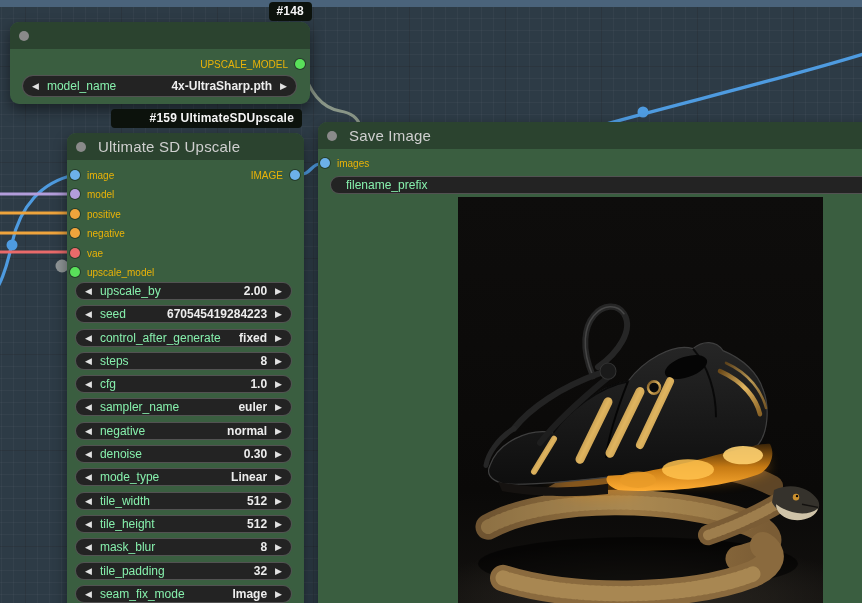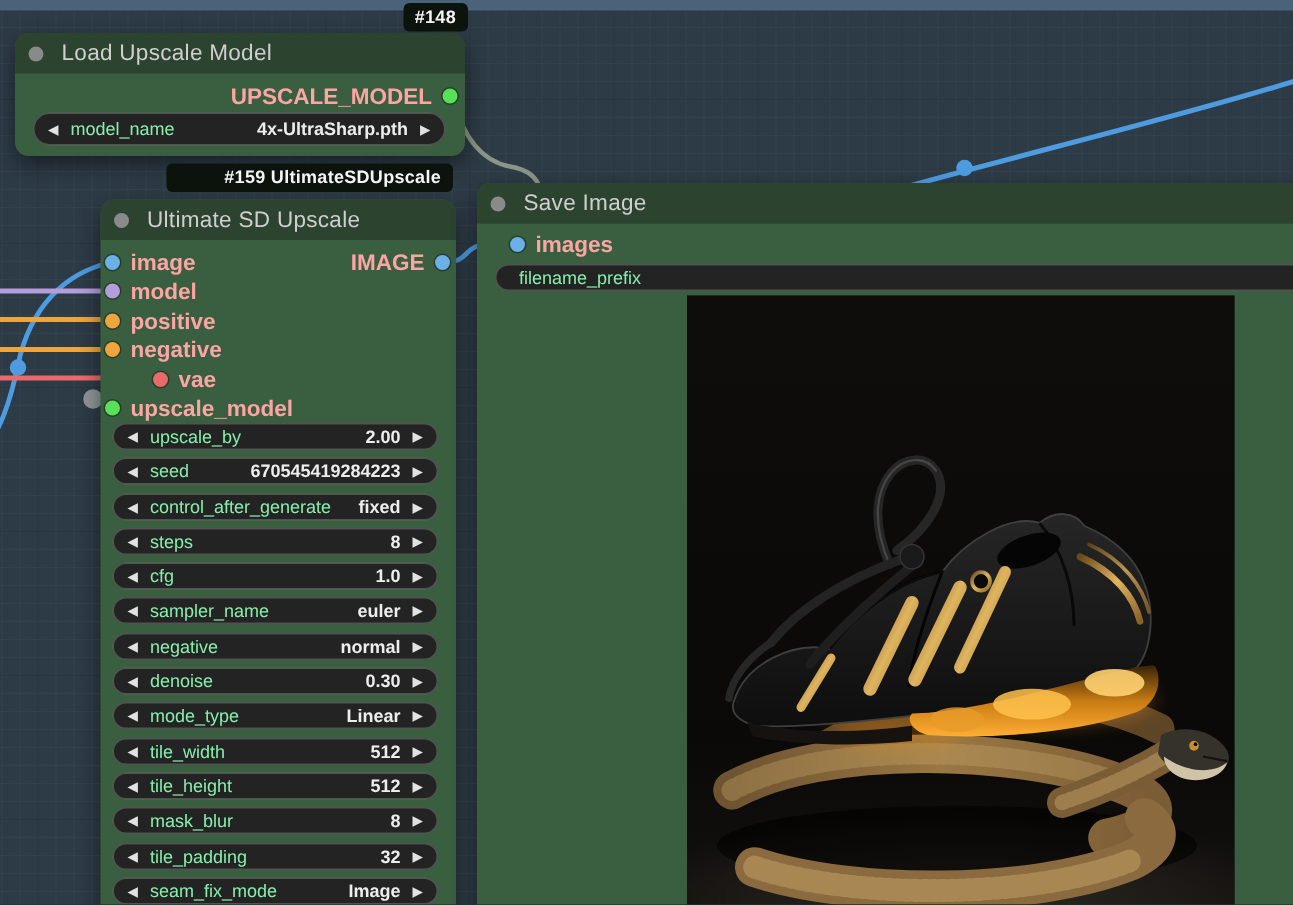--- a/index.html
+++ b/index.html
@@ -28,21 +28,21 @@
   .node .title { color:#cfcfcf; font-size:15px; letter-spacing:.2px; white-space:nowrap; }
 
   .badge { position:absolute; z-index:30; background:#0c120c; color:#f5f5f5;
     font-size:12px; font-weight:bold; padding:2px 8px 3px; border-radius:4px;
     white-space:nowrap; letter-spacing:.2px; }
 
   .slotdot { width:10px; height:10px; border-radius:50%; flex:0 0 auto;
     box-shadow:0 0 0 1px rgba(0,0,0,0.35); }
   .inrow { position:absolute; display:flex; align-items:center; gap:7px; height:16px; }
   .outrow { position:absolute; display:flex; align-items:center; gap:7px; height:16px; flex-direction:row; }
-  .slotlabel { color:#fca5a5; font-size:15px; white-space:nowrap;font-weight:bold; }
+  .slotlabel { color:#eab308; font-size:10px; white-space:nowrap; }
 
   .widget { position:relative; display:flex; align-items:center; height:18px;
     background:#232323; border:1px solid rgba(205,205,205,0.28); border-radius:10px;
     font-size:12px; padding:0 9px; overflow:hidden; }
   .widget .arr { color:#e2e2e2; font-size:9px; line-height:18px; flex:0 0 auto; }
   .widget .wname { color:#86efac; margin-left:8px; white-space:nowrap; }
   .widget .wval { color:#ededed; font-weight:bold; margin-left:auto; margin-right:8px; white-space:nowrap; }
 
   
   #node-load { left:10px; top:22px; width:300px; height:82px; }
@@ -52,21 +52,21 @@
 
   
   #node-ultimate { left:67px; top:133px; width:237px; height:482px; }
   #node-ultimate .inrow { left:3px; }
   #node-ultimate .outrow { right:4px; top:34px; }
   #widgets-ultimate { position:absolute; left:8px; right:12px; top:149px;
     display:flex; flex-direction:column; row-gap:5.3px; }
 
   
   #node-save { left:318px; top:122px; width:562px; height:496px; }
-  #node-save .inrow { left:2px; top:33px;margin-left:20px; }
+  #node-save .inrow { left:2px; top:33px; }
   #node-save .widget { position:absolute; left:12px; right:-10px; top:54px; }
   #node-save .wname { margin-left:6px; }
   #image-preview { position:absolute; left:140px; top:75px; width:365px; height:420px;
     background:#0a0a0a; }
   #image-preview svg { display:block; width:100%; height:100%; }
 </style>
 </head>
 <body>
 
 <div id="canvas">
@@ -86,21 +86,20 @@
     <path d="M 592 128 C 668 106 780 80 870 52" fill="none" stroke-width="3.4" stroke="#4E9BE0"></path>
     <circle cx="643" cy="112" r="5.5" fill="#4E9BE0"></circle>
   </svg>
 
   <div class="badge" style="right:550px; top:2px;">#148</div>
   <div class="badge" style="right:560px; top:109px;padding-left:39px;">#159 UltimateSDUpscale</div>
 
   <div class="node" id="node-load">
     <div class="titlebar">
       <span class="titledot"></span>
-      <span class="title">Load Upscale Model</span>
     </div>
     <div class="outrow">
       <span class="slotlabel">UPSCALE_MODEL</span>
       <span class="slotdot" style="background-color: rgb(89, 224, 90);"></span>
     </div>
     <div class="widget">
       <span class="arr">◀</span>
       <span class="wname">model_name</span>
       <span class="wval">4x-UltraSharp.pth</span>
       <span class="arr">▶</span>
@@ -122,21 +121,21 @@
       <span class="slotlabel">model</span>
     </div>
     <div class="inrow" style="top:73px;text-align:center;">
       <span class="slotdot" style="background-color: rgb(239, 164, 60);"></span>
       <span class="slotlabel">positive</span>
     </div>
     <div class="inrow" style="top:92px;align-items:center;">
       <span class="slotdot" style="background-color: rgb(239, 164, 60);"></span>
       <span class="slotlabel">negative</span>
     </div>
-    <div class="inrow" style="top:112px;margin-left:32px;">
+    <div class="inrow" style="top:112px;">
       <span class="slotdot" style="background-color: rgb(233, 106, 106);"></span>
       <span class="slotlabel">vae</span>
     </div>
     <div class="inrow" style="top:131px;">
       <span class="slotdot" style="background-color: rgb(89, 224, 90);"></span>
       <span class="slotlabel">upscale_model</span>
     </div>
 
     <div class="outrow">
       <span class="slotlabel">IMAGE</span>

